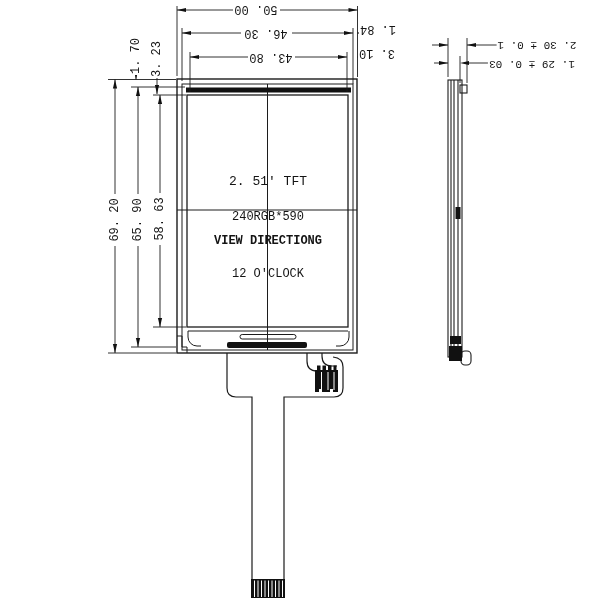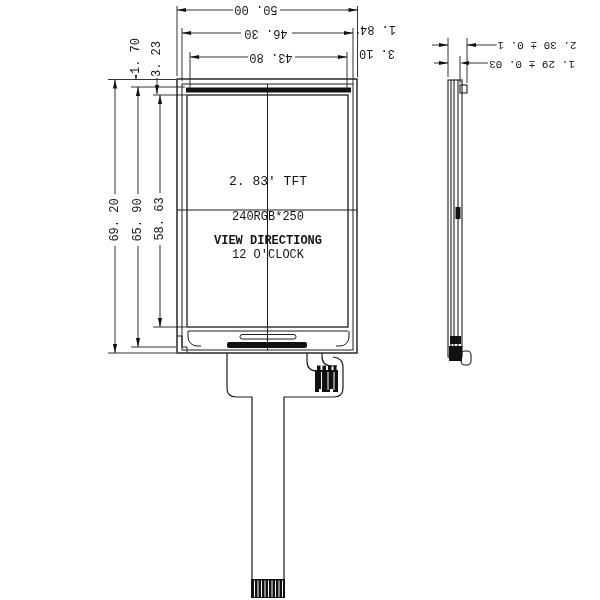--- a/index.html
+++ b/index.html
@@ -162,18 +162,18 @@
 
   <div class="lbl rccw" style="left:136px;top:56px;">1. 70</div>
   <div class="lbl rccw" style="left:157px;top:59px;">3. 23</div>
   <div class="lbl rccw" style="left:115px;top:220px;">69. 20</div>
   <div class="lbl rccw" style="left:138px;top:220px;">65. 90</div>
   <div class="lbl rccw" style="left:160px;top:219px;">58. 63</div>
 
   <div class="lbl r180 small" style="left:537px;top:44px;">2. 30 ± 0. 1</div>
   <div class="lbl r180 small" style="left:532px;top:63px;">1. 29 ± 0. 03</div>
 
-  <div class="lbl nobg title" style="left:268px;top:182px;">2. 83' TFT</div>
-  <div class="lbl nobg" style="left:268px;top:217px;">240RGB*250</div>
+  <div class="lbl nobg title" style="left:268px;top:182px;">2. 51' TFT</div>
+  <div class="lbl nobg" style="left:268px;top:217px;">240RGB*590</div>
   <div class="lbl nobg" style="left:268px;top:241px;font-weight:bold;">VIEW DIRECTIONG</div>
-  <div class="lbl nobg" style="left:268px;top:255px;text-align:center;">12 O'CLOCK</div>
+  <div class="lbl nobg" style="left:268px;top:274px;text-align:center;">12 O'CLOCK</div>
 
 </div>
 
 </body></html>

